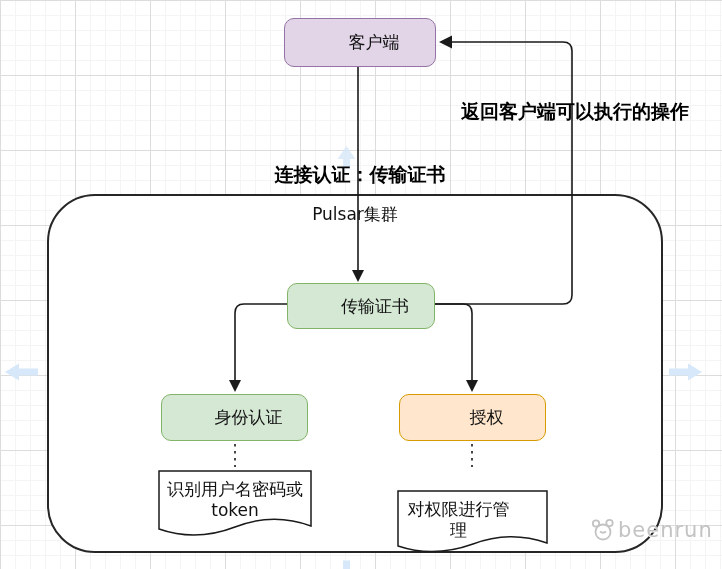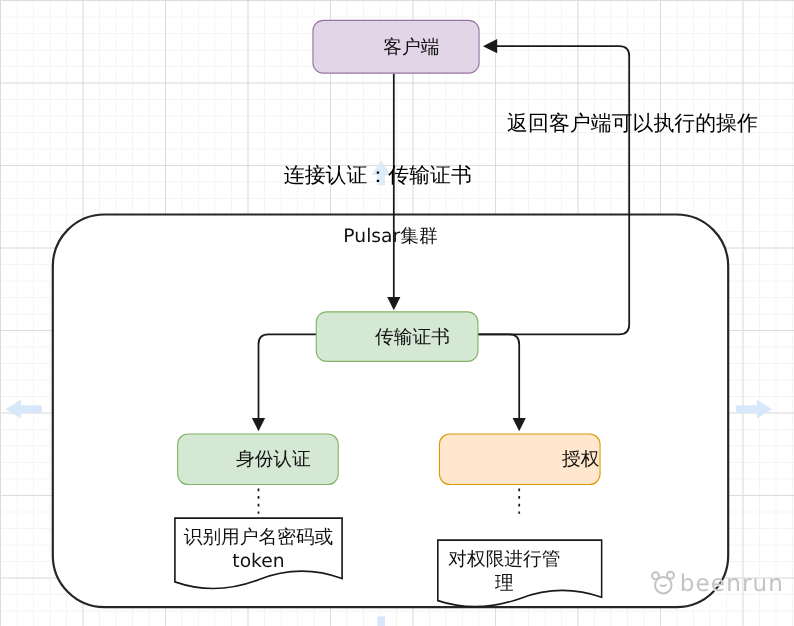--- a/index.html
+++ b/index.html
@@ -15,38 +15,38 @@
     background-size:75px 75px,75px 75px,15px 15px,15px 15px;
   }
   .node{
     position:absolute;display:flex;align-items:center;justify-content:center;
     border-radius:10px;border:1.5px solid #000;font-size:17px;color:#111;
     box-sizing:border-box;z-index:4;padding-left:28px;
   }
   .node-client{left:284px;top:18px;width:152px;height:49px;background:#E1D5E7;border-color:#9673A6;}
   .node-auth-system{left:287px;top:283px;width:148px;height:46px;background:#D5E8D4;border-color:#82B366;}
   .node-identity{left:161px;top:394px;width:147px;height:47px;background:#D5E8D4;border-color:#82B366;}
-  .node-authz{left:399px;top:394px;width:147px;height:47px;background:#FFE6CC;border-color:#D79B00;justify-content:flex-end;}
+  .node-authz{left:399px;top:394px;width:147px;height:47px;background:#FFE6CC;border-color:#D79B00;}
   .container-shape{
     position:absolute;left:47px;top:194px;width:616px;height:359px;
     background:#ffffff;border:2px solid #262626;border-radius:48px;
     box-sizing:border-box;z-index:2;padding-left:46px;
   }
   .container-label{
     position:absolute;left:0;top:7px;width:100%;text-align:center;
     font-size:17px;color:#111;
   }
   .wires{position:absolute;left:0;top:0;width:722px;height:569px;z-index:3;pointer-events:none;}
   .wires path,.wires polygon{pointer-events:auto;}
   .anno{
-    position:absolute;font-size:19px;font-weight:normal;color:#000;
+    position:absolute;font-size:19px;font-weight:bold;color:#000;
     white-space:nowrap;z-index:5;
   }
   .anno-return{left:455px;top:99px;width:240px;text-align:center;}
-  .anno-conn{left:258px;top:146px;width:204px;}
+  .anno-conn{left:258px;top:162px;width:204px;text-align:center;}
   .doc{position:absolute;z-index:4;}
   .doc svg{position:absolute;left:0;top:0;}
   .doc .doc-text{
     position:relative;z-index:1;padding:9px 6px 0 6px;text-align:center;
     font-size:17px;color:#111;line-height:1.25;
   }
   .doc-identity{left:158px;top:470px;width:154px;height:72px;}
   .doc-authz{left:397px;top:470px;width:123px;height:68px;margin-top:20px;}
   .hint{position:absolute;z-index:1;}
   .hint-left{left:5px;top:363px;}

